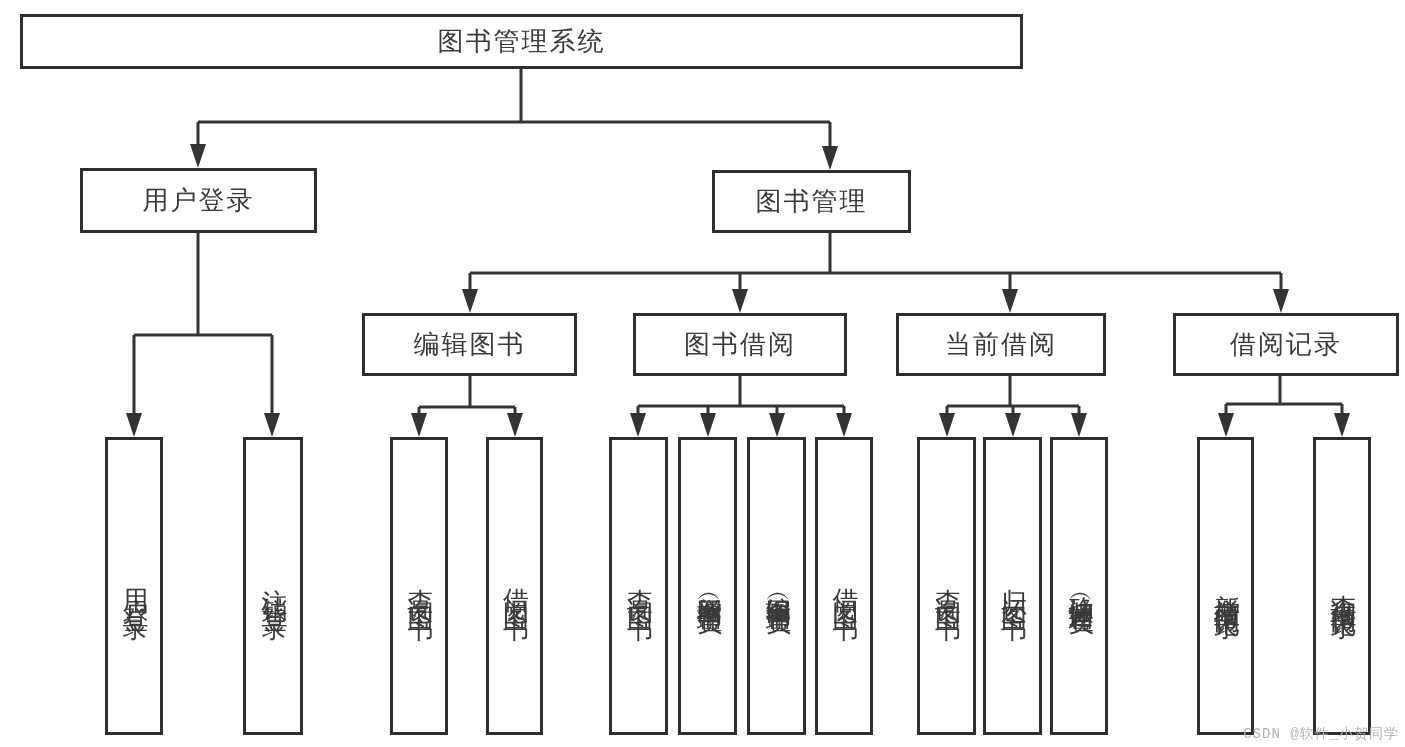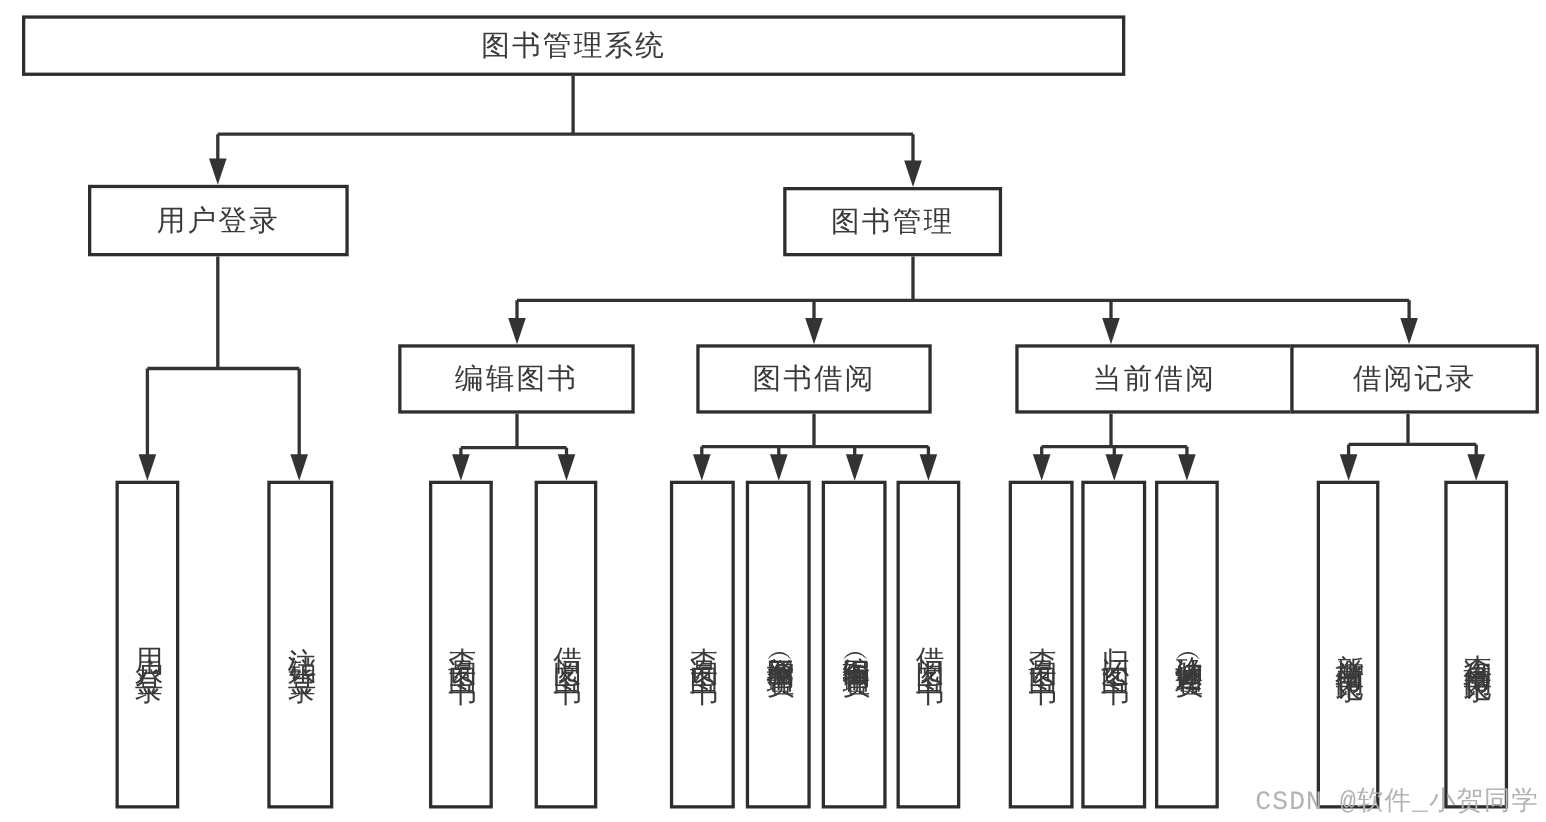--- a/index.html
+++ b/index.html
@@ -23,21 +23,21 @@
     color:var(--text);
   }
   .h-node{font-size:26px;letter-spacing:2px;white-space:nowrap;}
   .v-node{
     writing-mode:vertical-rl;text-orientation:mixed;
     font-size:26px;letter-spacing:9px;line-height:1;
   }
   .v-node.ls6{letter-spacing:4px;}
   .v-node.ls9{letter-spacing:2px;font-size:25px;}
   .watermark{
-    position:absolute;right:6px;bottom:4px;font-size:24px;
+    position:absolute;right:6px;bottom:4px;font-size:14px;
     color:var(--wm);letter-spacing:1px;white-space:nowrap;
   }
 </style>
 </head>
 <body>
 
 <div class="canvas">
 
   <svg class="connectors" viewBox="0 0 1405 747" xmlns="http://www.w3.org/2000/svg">
 
@@ -75,21 +75,21 @@
     <polygon points="1334,413 1350,413 1342,437"></polygon>
   </svg>
 
   <div class="node h-node" style="left:20px;top:14px;width:1003px;height:55px;">图书管理系统</div>
 
   <div class="node h-node" style="left:80px;top:168px;width:237px;height:65px;">用户登录</div>
   <div class="node h-node" style="left:712px;top:170px;width:199px;height:63px;">图书管理</div>
 
   <div class="node h-node" style="left:362px;top:313px;width:215px;height:63px;">编辑图书</div>
   <div class="node h-node" style="left:633px;top:313px;width:214px;height:63px;">图书借阅</div>
-  <div class="node h-node" style="left:923px;top:313px;width:253px;height:63px;text-align:center;">当前借阅</div>
+  <div class="node h-node" style="left:896px;top:313px;width:210px;height:63px;text-align:center;">当前借阅</div>
   <div class="node h-node" style="left:1173px;top:313px;width:226px;height:63px;">借阅记录</div>
 
   <div class="node v-node" style="left:105px;top:437px;width:58px;height:298px;">用户登录</div>
   <div class="node v-node" style="left:243px;top:437px;width:60px;height:298px;">注销登录</div>
 
   <div class="node v-node" style="left:390px;top:437px;width:58px;height:298px;">查询图书</div>
   <div class="node v-node" style="left:486px;top:437px;width:57px;height:298px;">借阅图书</div>
 
   <div class="node v-node" style="left:609px;top:437px;width:59px;height:298px;">查询图书</div>
   <div class="node v-node ls9" style="left:678px;top:437px;width:59px;height:298px;">新增图书（管理员）</div>

